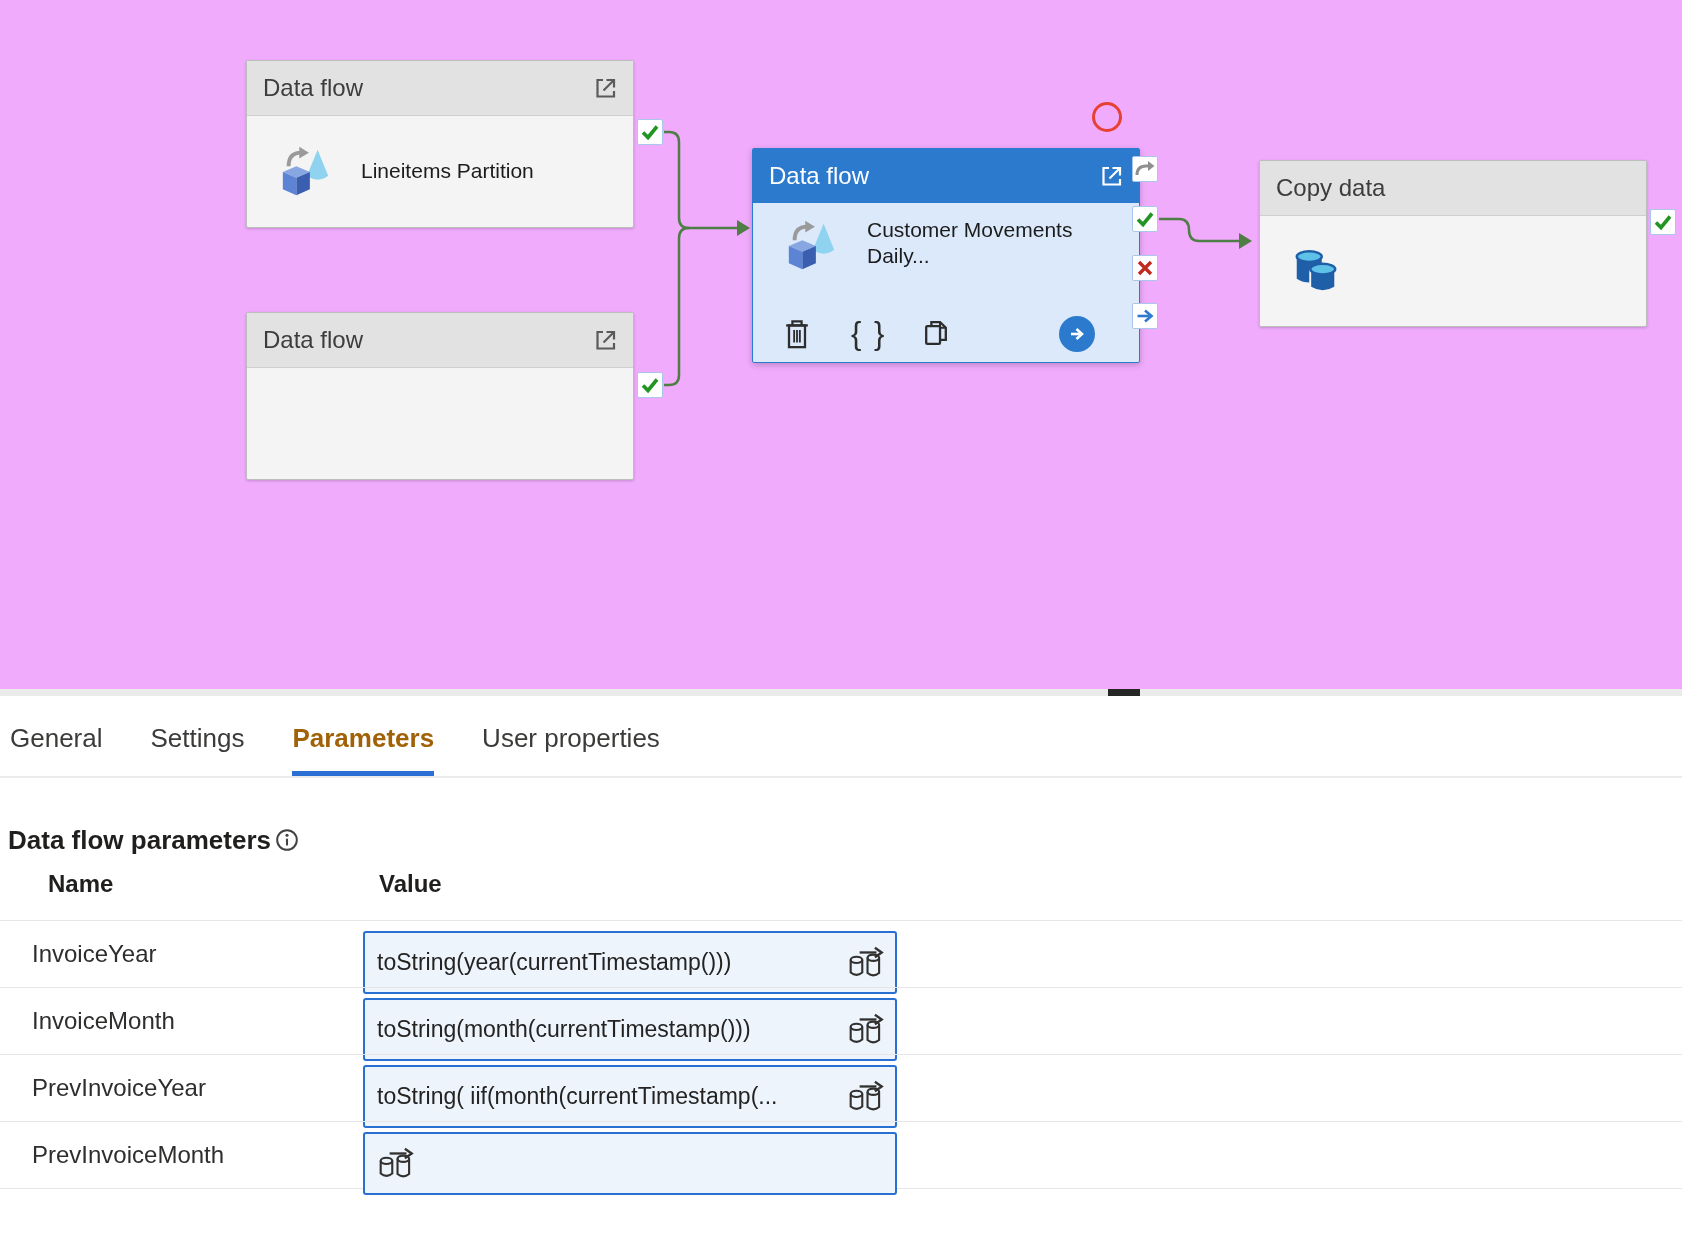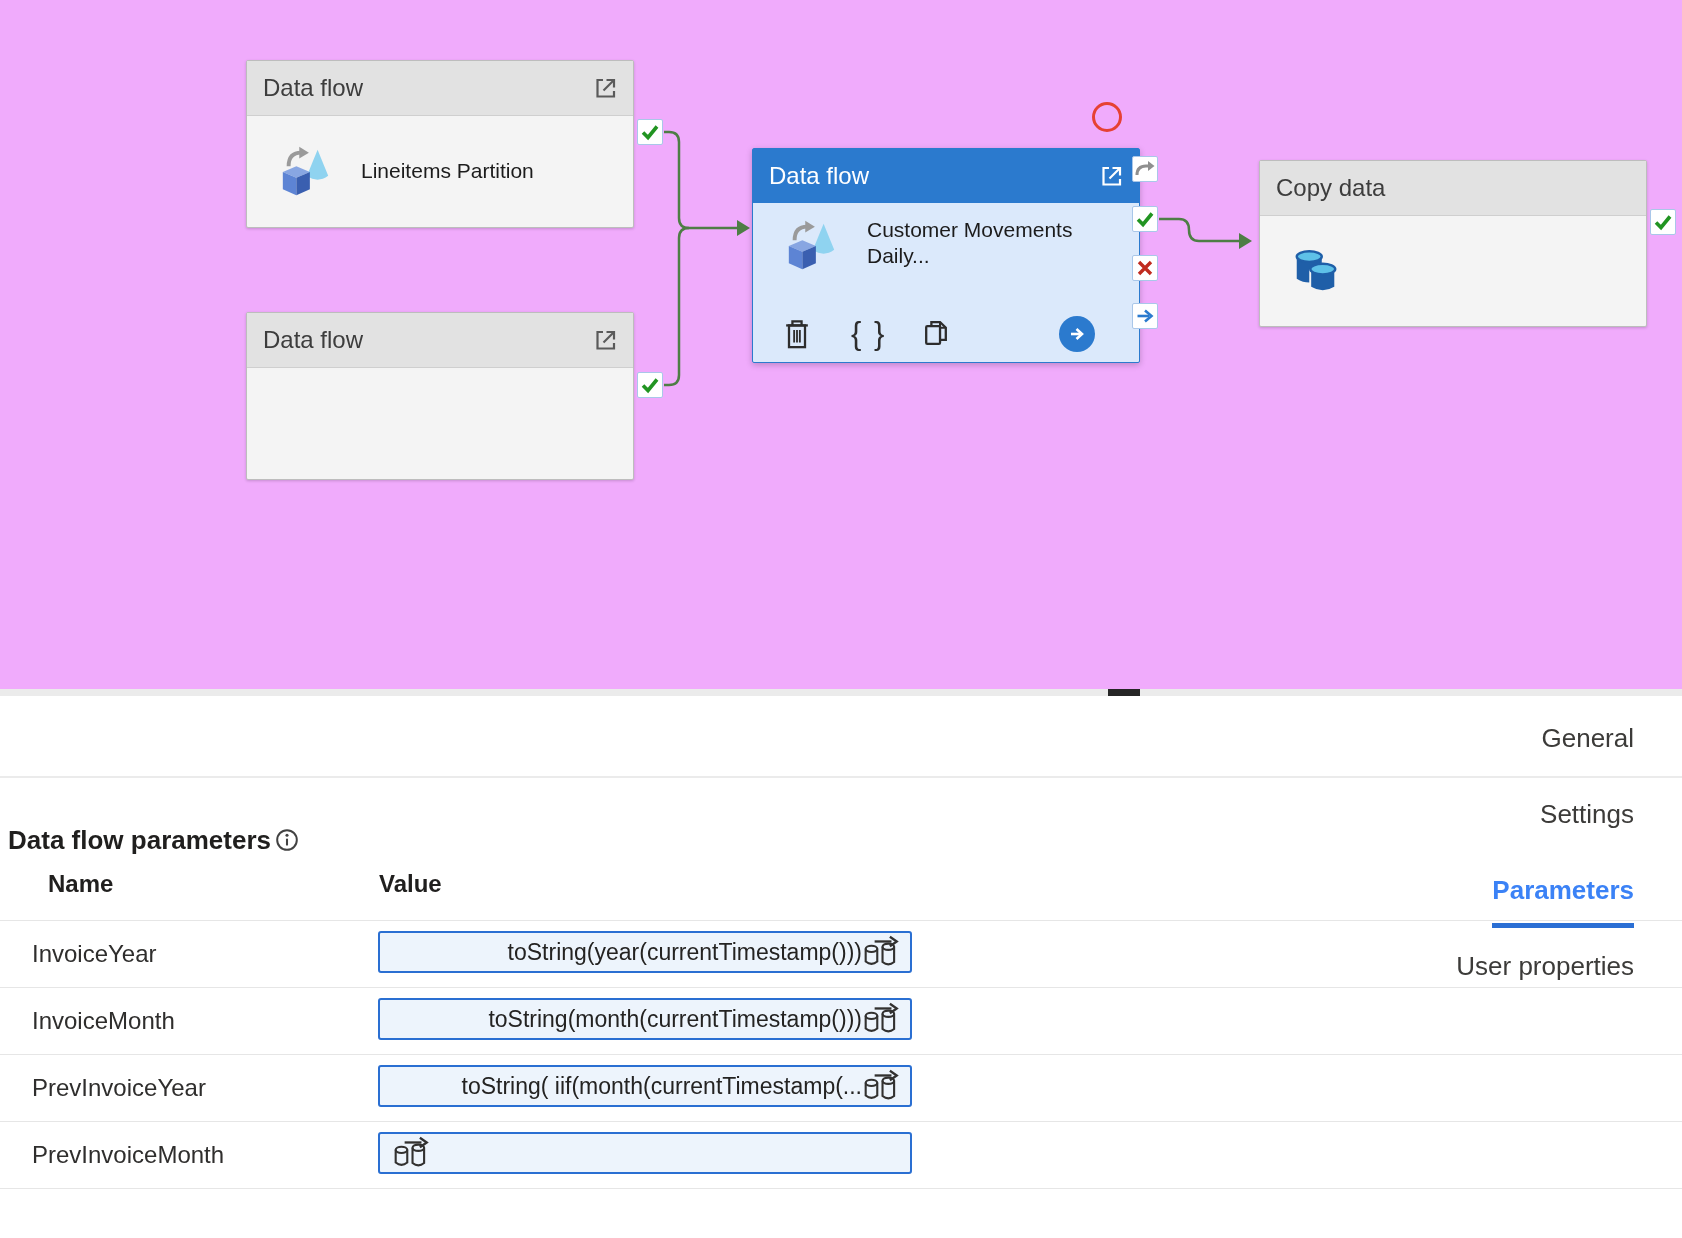--- a/index.html
+++ b/index.html
@@ -32,34 +32,34 @@
     background:var(--accent_blue);display:flex;align-items:center;justify-content:center;cursor:pointer;}
   .badge{position:absolute;width:26px;height:26px;background:#ffffff;border:1.5px solid #a9c7e9;
     border-radius:2px;display:flex;align-items:center;justify-content:center;box-sizing:border-box;cursor:pointer;}
   .alert-circle{position:absolute;left:1092px;top:102px;width:30px;height:30px;border-radius:50%;
     border:3px solid var(--alert_red);box-sizing:border-box;background:transparent;}
   
   .splitter{position:absolute;left:0;top:689px;width:1682px;height:7px;background:#ebebeb;}
   .splitter .grip{position:absolute;left:1108px;top:0;width:32px;height:7px;background:#262626;cursor:row-resize;}
   
   .tabs{position:absolute;left:0;top:700px;width:1682px;height:78px;border-bottom:2px solid #ebebeb;
-    display:flex;align-items:flex-end;box-sizing:border-box;flex-direction:column;}
+    display:flex;align-items:center;box-sizing:border-box;}
   .tab{font-size:26px;color:#3c3b39;margin-right:48px;position:relative;height:76px;line-height:76px;cursor:pointer;}
   .tab:first-child{margin-left:10px;}
-  .tab.active{font-weight:700;color:#3b82f6;}
+  .tab.active{font-weight:700;color:#a16207;}
   .tab.active::after{content:"";position:absolute;left:0;right:0;bottom:0;height:5px;background:var(--tab_underline);}
   .section-head{position:absolute;left:8px;top:822px;height:36px;display:flex;align-items:center;gap:4px;}
   .section-head .stitle{font-size:26px;font-weight:700;color:#201f1e;}
   .thead{position:absolute;left:16px;top:856px;width:1682px;height:64px;text-align:center;}
   .thead .col{position:absolute;top:14px;font-size:24px;font-weight:700;color:#201f1e;}
   .col-name{left:32px;} .col-value{left:363px;}
-  .rows{position:absolute;left:0;top:920px;width:1682px;border-bottom:1px solid #e6e6e6;text-align:right;}
+  .rows{position:absolute;left:0;top:920px;width:1682px;border-bottom:1px solid #e6e6e6;}
   .prow{position:relative;height:66px;border-top:1px solid #e6e6e6;}
   .prow .pname{position:absolute;left:32px;top:50%;transform:translateY(-50%);font-size:24px;color:#2f2e2d;}
-  .pinput{position:absolute;left:378px;top:10px;width:534px;height:42px;box-sizing:border-box;
+  .pinput{position:absolute;left:363px;top:10px;width:534px;height:63px;box-sizing:border-box;
     border:2px solid var(--input_border_blue);border-radius:3px;background:var(--input_bg);
     display:flex;align-items:center;padding:0 8px 0 12px;cursor:text;}
   .pinput .ptext{flex:1;font-size:23px;color:#242322;white-space:nowrap;overflow:hidden;}
   .pinput .exicon{flex:none;width:40px;height:34px;color:#323130;}
   svg{display:block;}
 </style>
 </head>
 <body>
 
 <div class="canvas">

